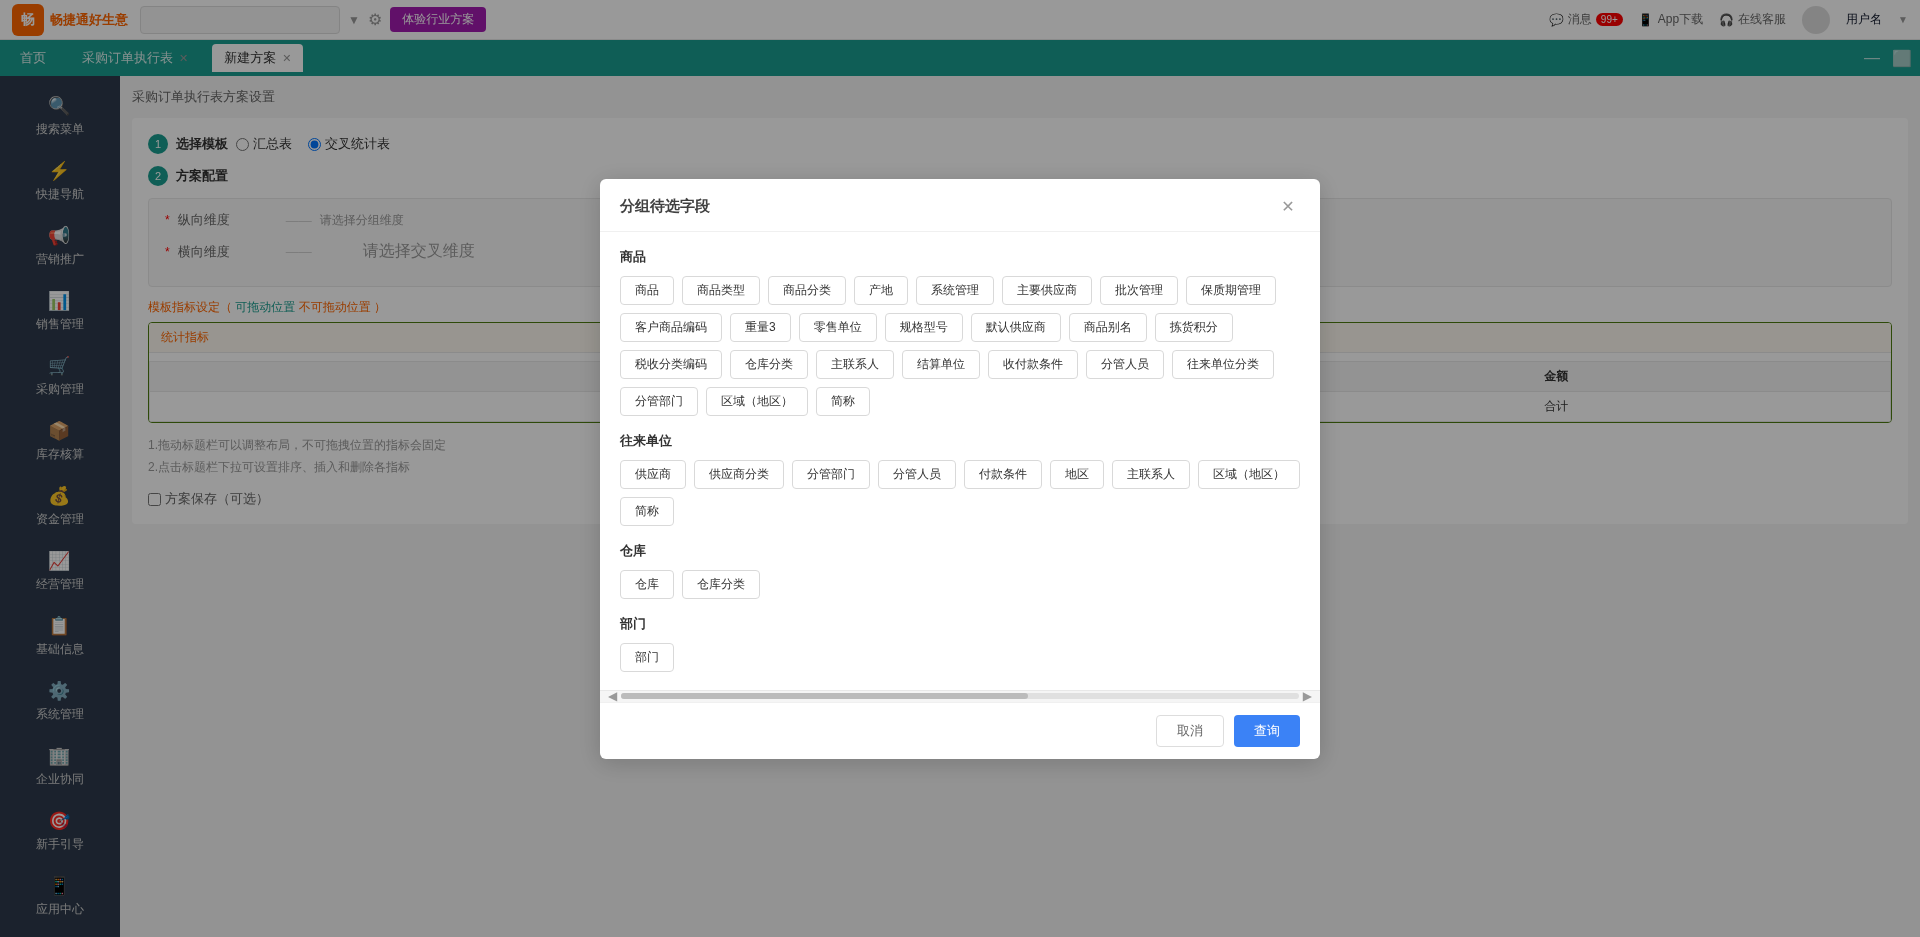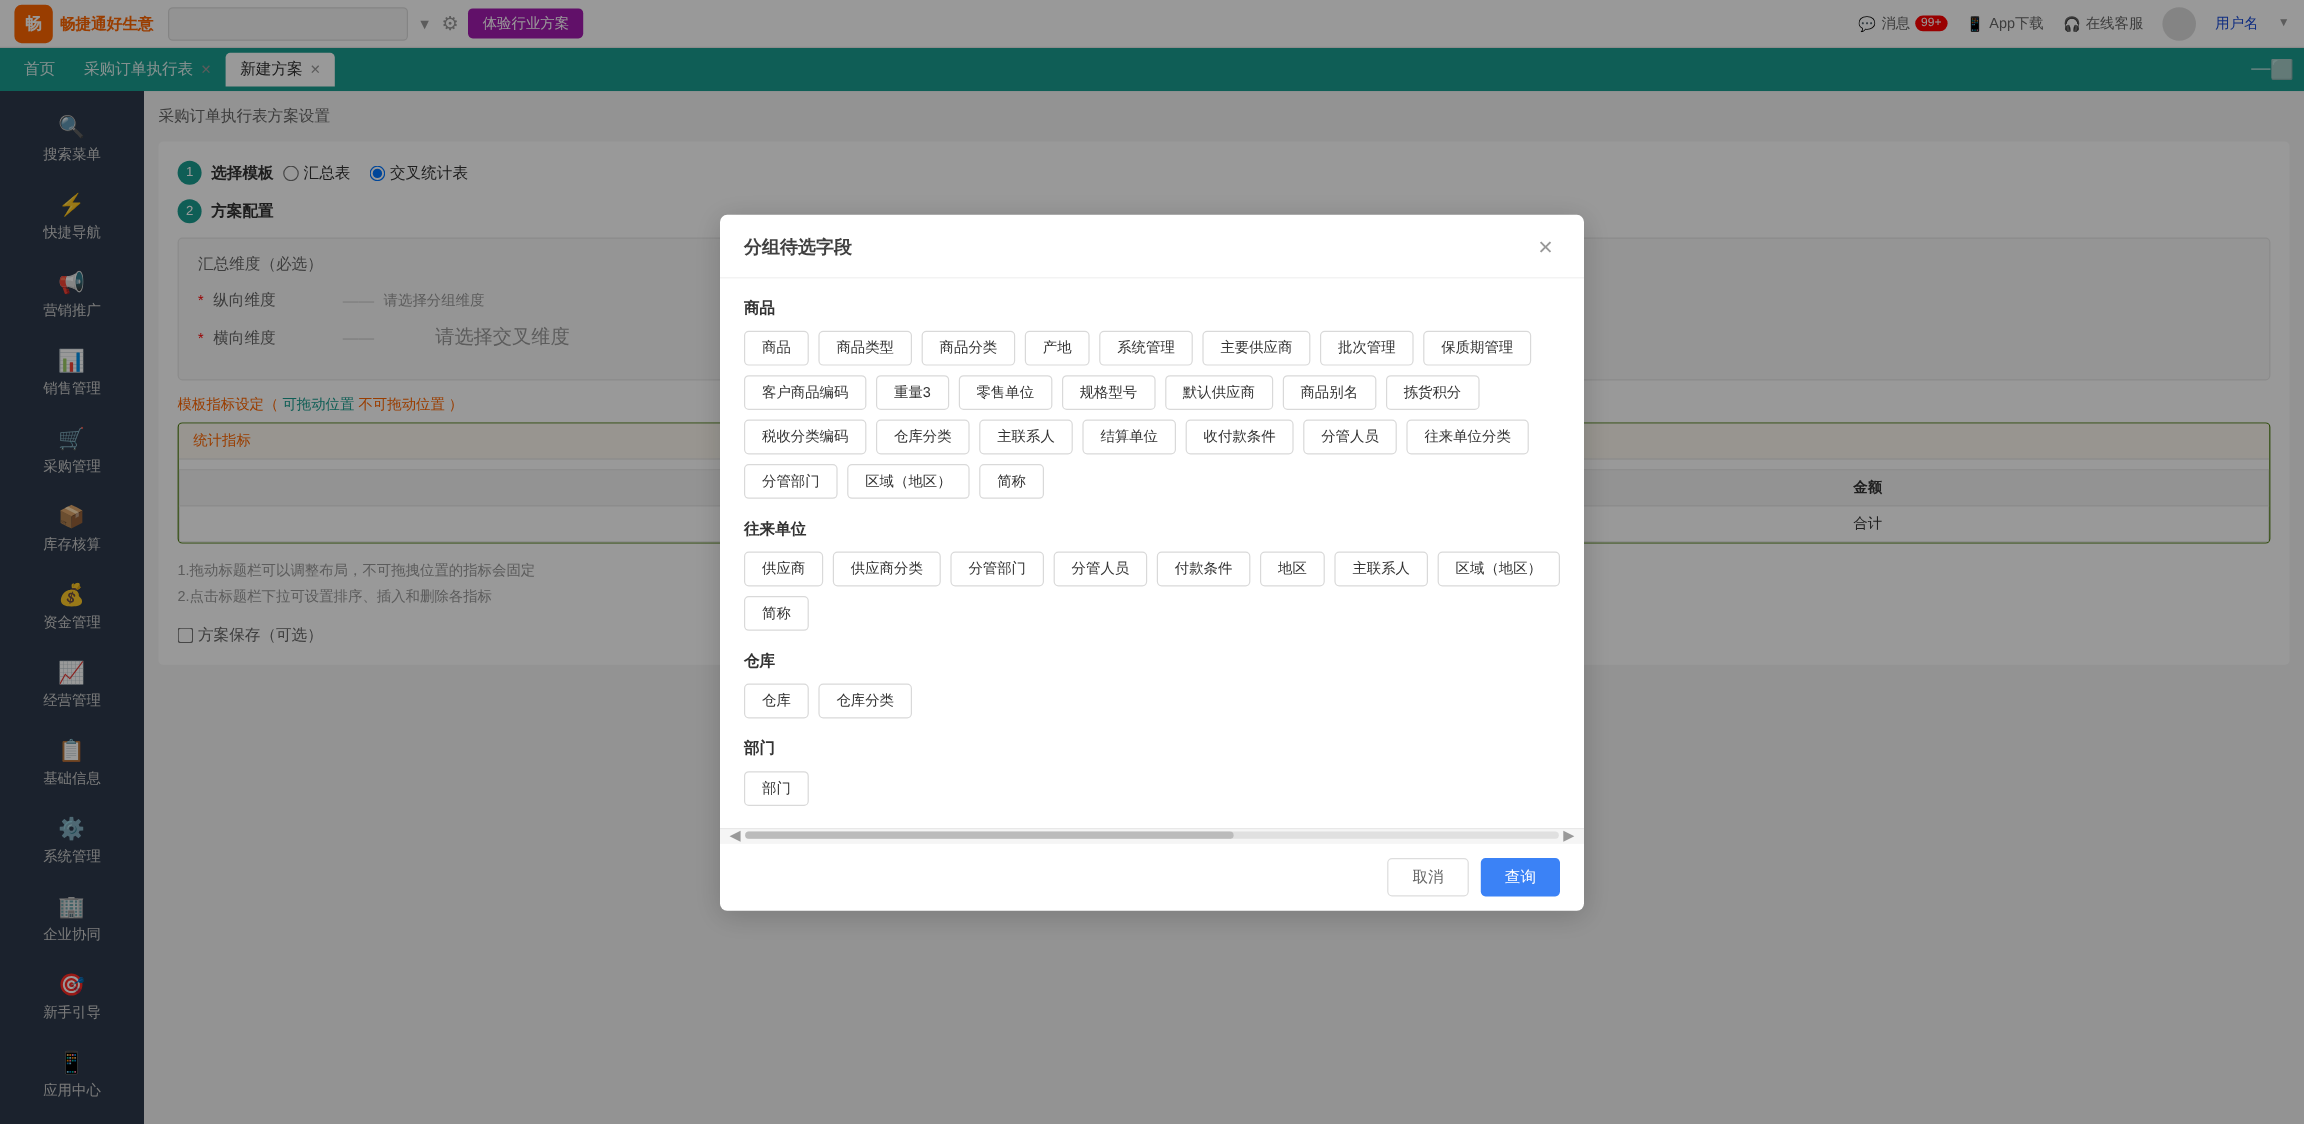--- a/index.html
+++ b/index.html
@@ -70,21 +70,21 @@
       border-radius: 50%;
     }
 
     
     .nav-tabs {
       height: 36px;
       background: #1a9d8f;
       display: flex;
       align-items: center;
       padding: 0 8px;
-      gap: 0;
+      gap: 12px;
     }
     .nav-tab {
       height: 28px;
       padding: 0 12px;
       display: flex;
       align-items: center;
       gap: 6px;
       border-radius: 4px 4px 0 0;
       font-size: 13px;
       cursor: pointer;
@@ -350,21 +350,21 @@
     </div>
     <div class="top-right-item">
       <span>📱</span>
       <span>App下载</span>
     </div>
     <div class="top-right-item">
       <span>🎧</span>
       <span>在线客服</span>
     </div>
     <div class="avatar"></div>
-    <span style="font-size:12px;color:#1d4ed8;">用户名</span>
+    <span style="font-size:12px;color:#0f172a;">用户名</span>
     <span style="font-size:10px;color:#999;">▼</span>
   </div>
 </div>
 
 <div class="nav-tabs">
   <div class="nav-tab">
     <span>首页</span>
   </div>
   <div class="nav-tab">
     <span>采购订单执行表</span>
@@ -460,23 +460,20 @@
             </label>
           </div>
         </div>
 
         <div class="section-title-row">
           <div class="step-badge">2</div>
           <span style="font-size:13px;font-weight:bold;">方案配置</span>
         </div>
 
         <div style="background:#f9f9f9;border:1px solid #e8e8e8;border-radius:4px;padding:12px 16px;margin-bottom:12px;">
-          <div class="form-row">
-            <span class="form-label">汇总维度（必选）</span>
-          </div>
           <div class="form-row">
             <span style="color:#f00;font-size:12px;">*</span>
             <span class="form-label">纵向维度</span>
             <span style="color:#ccc;">——</span>
             <span style="color:#999;font-size:12px;">请选择分组维度</span>
           </div>
           <div class="form-row">
             <span style="color:#f00;font-size:12px;">*</span>
             <span class="form-label">横向维度</span>
             <span style="color:#ccc;">——</span>

